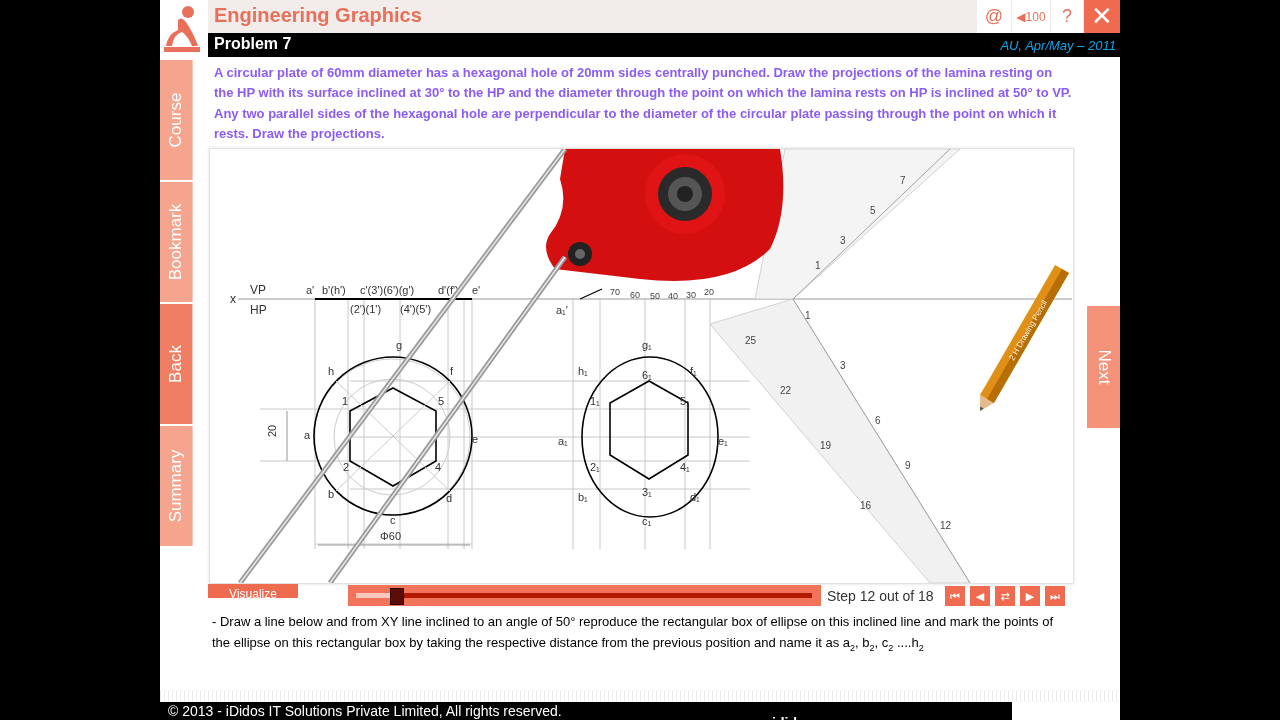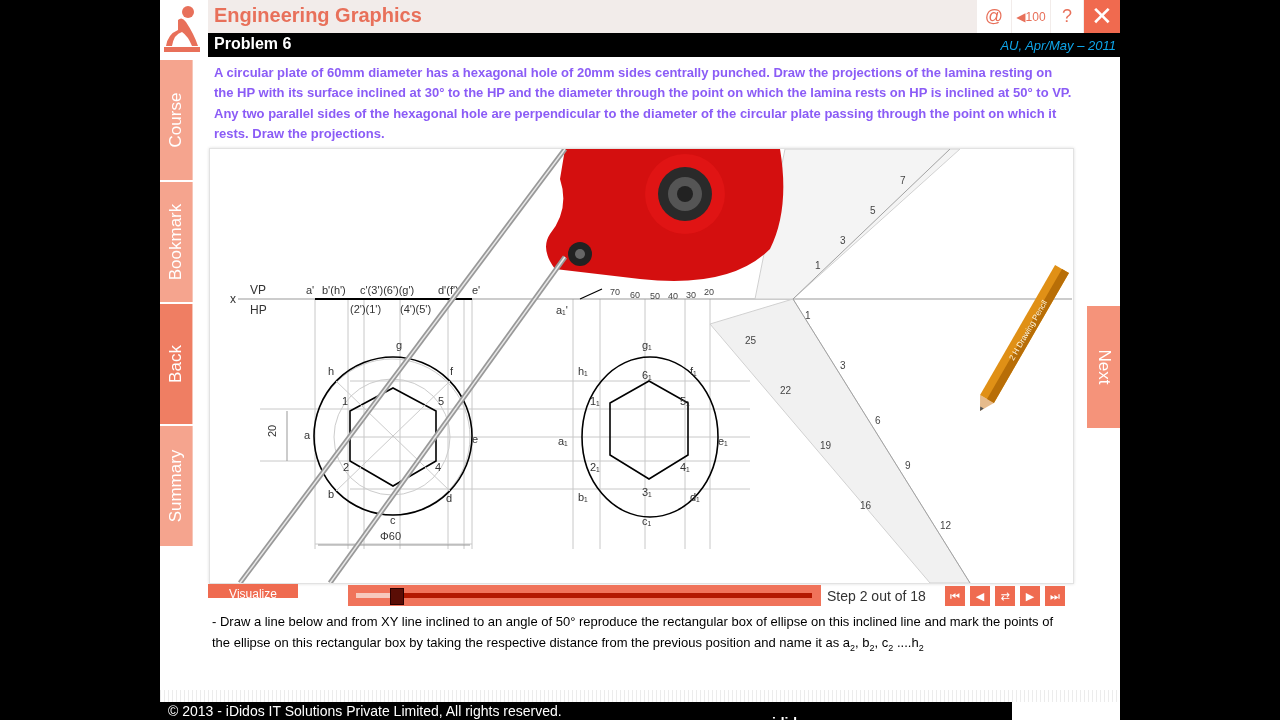--- a/index.html
+++ b/index.html
@@ -78,21 +78,21 @@
       <div class="ti vol">
         <span>◀</span>
         <span>100</span>
       </div>
       <div class="ti help">?</div>
       <div class="ti close">✕</div>
     </div>
   </div>
 
   <div class="blackbar">
-    <div class="problem-title">Problem 6</div>
+    <div class="problem-title">Problem 7</div>
     <div class="exam-ref">AU, Apr/May – 2011</div>
   </div>
 
   <div class="sidenav">
     <div class="navtab">
         <span>Course</span>
       </div>
     <div class="navtab">
         <span>Bookmark</span>
       </div>
@@ -249,21 +249,21 @@
   </div>
 
   <div class="visualize-btn">Visualize</div>
 
   <div class="slider">
     <div class="slider-track"></div>
     <div class="slider-filled"></div>
     <div class="slider-thumb"></div>
   </div>
 
-  <div class="step-text">Step 2 out of 18</div>
+  <div class="step-text">Step 12 out of 18</div>
 
   <div class="step-btns">
     <div class="step-btn">
         <span>⏮</span>
       </div>
     <div class="step-btn">
         <span>◀</span>
       </div>
     <div class="step-btn">
         <span>⇄</span>

